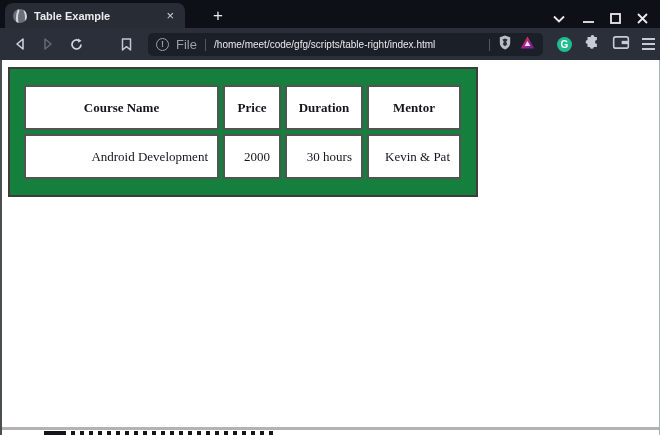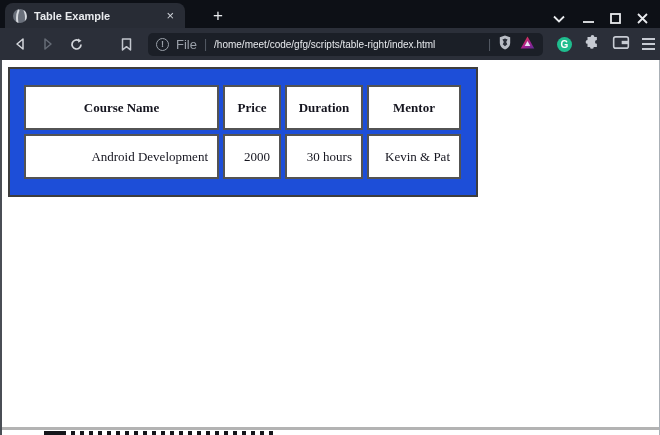--- a/index.html
+++ b/index.html
@@ -47,21 +47,21 @@
   .grammarly { width:15px; height:15px; border-radius:50%; background:#1fbd8e; color:#ffffff;
                font-size:10px; font-weight:bold; display:flex; align-items:center;
                justify-content:center; }
   .hamburger { display:flex; flex-direction:column; gap:3px; }
   .hamburger span { display:block; width:13px; height:1.8px; background:#c7cbd3; }
 
   
   .page { position:absolute; left:0; top:60px; width:660px; height:375px;
           background:#ffffff; border-left:2px solid #4a4e55; border-right:1px solid #aab0b6; }
   .table-wrap { position:absolute; left:6px; top:7px; width:470px;
-                border:2px solid #3d3d3d; padding:12px 10px; background:#1d4ed8; }
+                border:2px solid #3d3d3d; padding:12px 10px; background:#15803d; }
   table { border-collapse:separate; border-spacing:4px; table-layout:fixed; width:445px; }
   col.c1{width:195px;} col.c2{width:58px;} col.c3{width:78px;} col.c4{width:94px;}
   th, td { border:2px solid #535353; height:45px; background:#ffffff;
            font-family:"Liberation Serif", serif; font-size:13px; color:#15151f;
            overflow:hidden; white-space:nowrap; }
   th { font-weight:bold; text-align:center; }
   td { text-align:right; padding-right:9px; }
 
   
   .bottom-rule { position:absolute; left:0px; top:367px; width:657px; height:3px;

